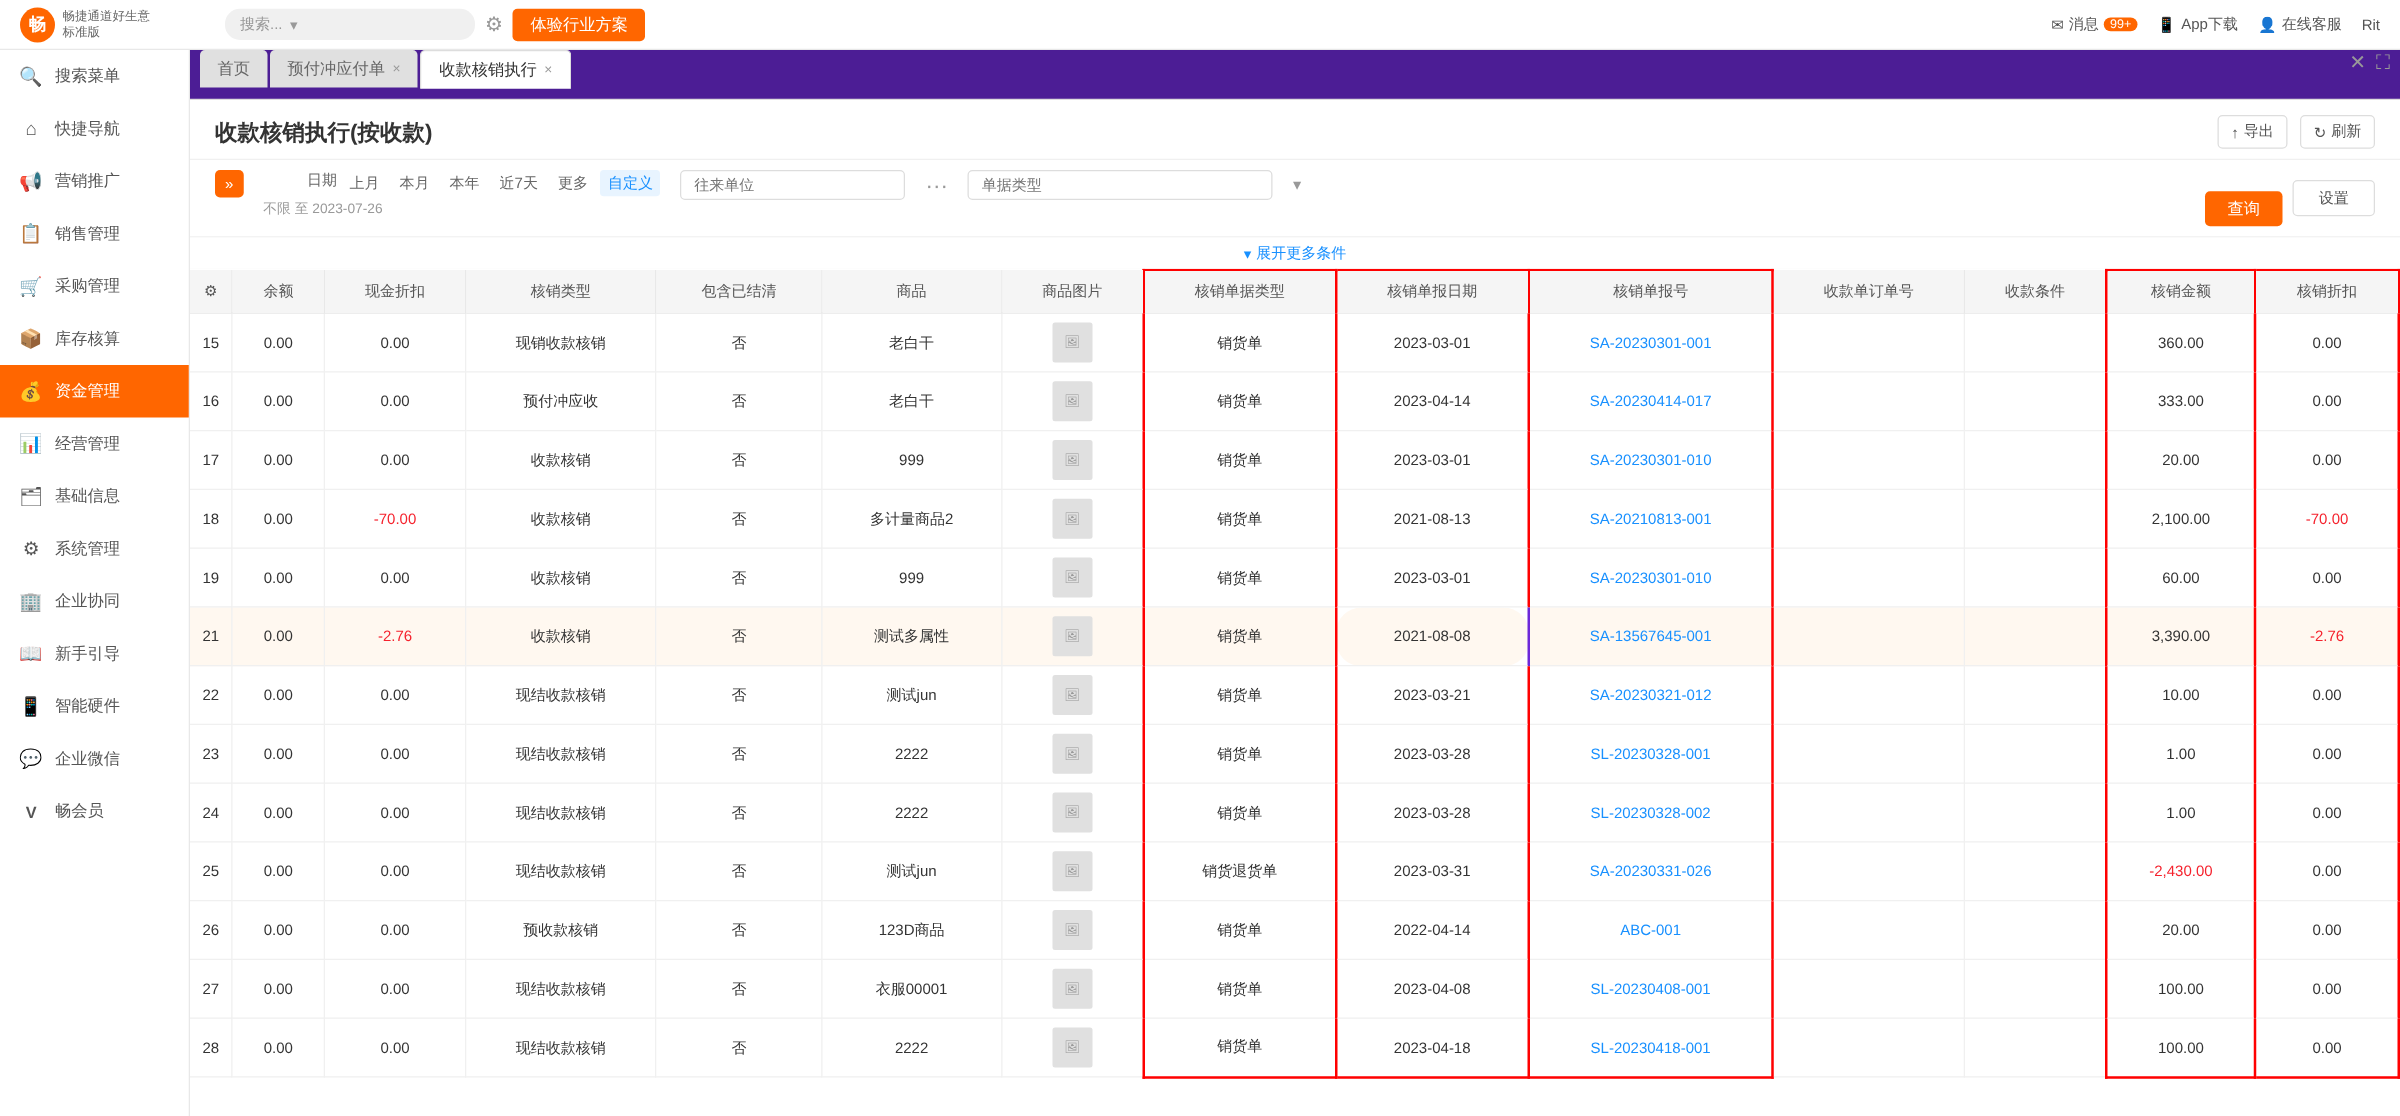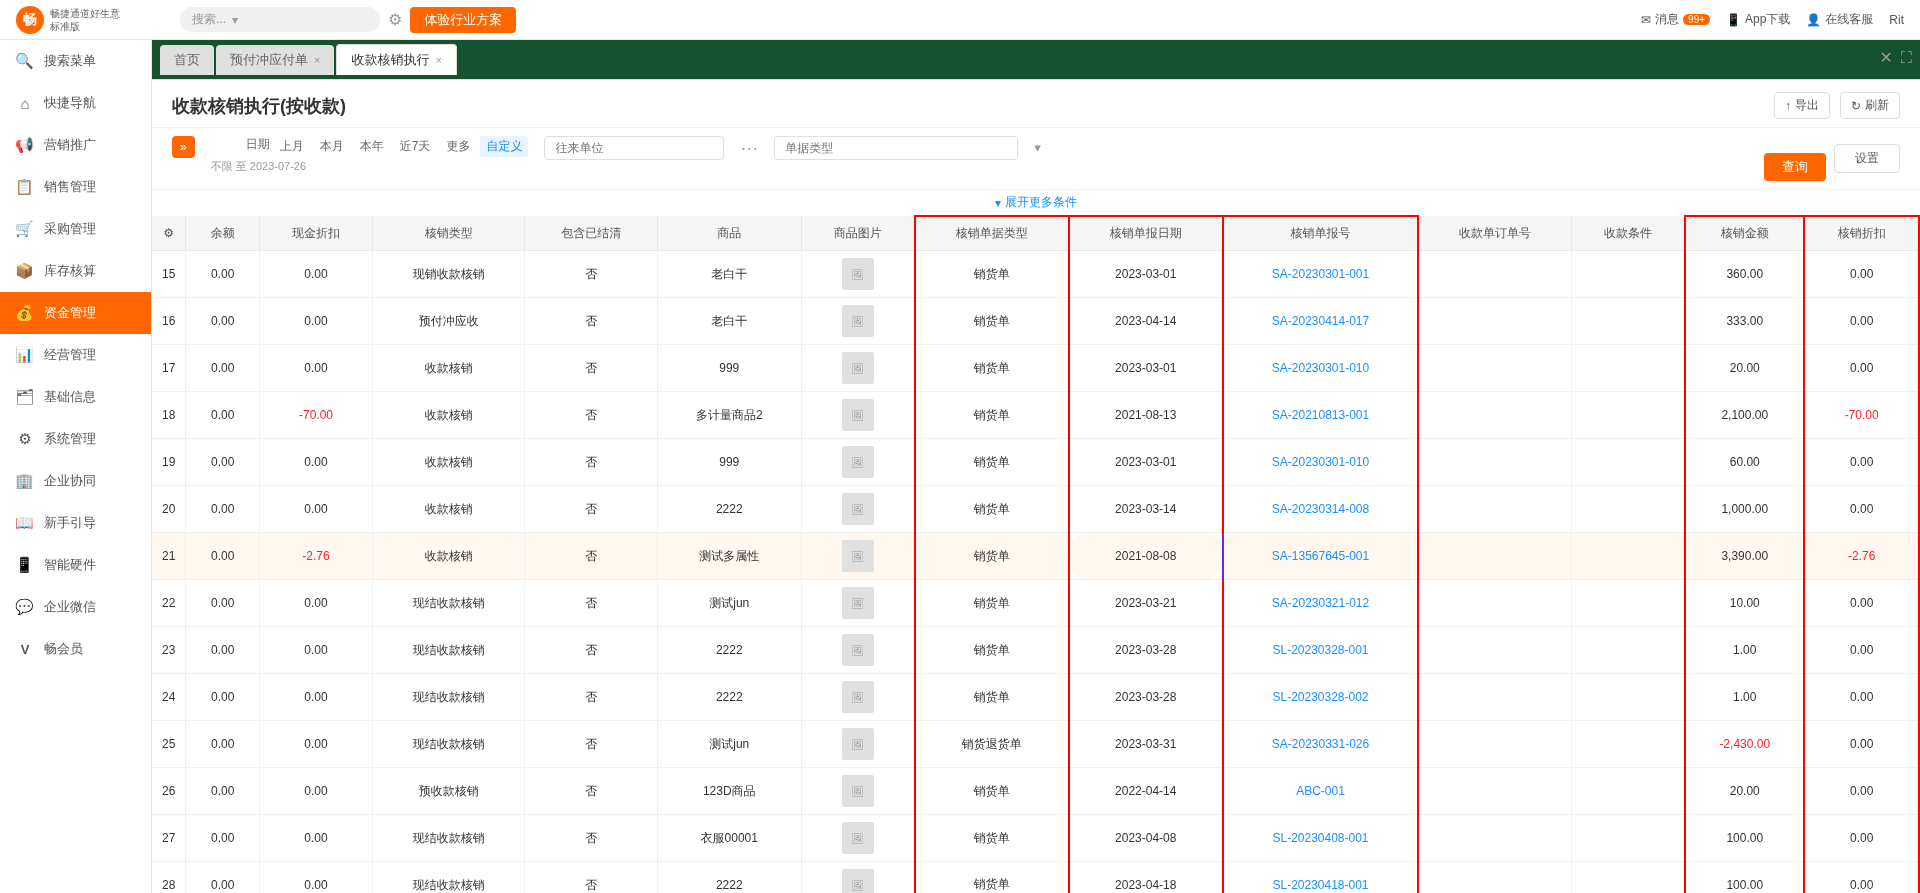--- a/index.html
+++ b/index.html
@@ -22,21 +22,21 @@
     .layout { display: flex; height: calc(100vh - 40px); }
     .sidebar { width: 152px; background: #fff; border-right: 1px solid #e8e8e8; display: flex; flex-direction: column; flex-shrink: 0; }
     .sidebar-item { display: flex; align-items: center; gap: 10px; padding: 12px 16px; cursor: pointer; color: #555; font-size: 13px; }
     .sidebar-item.active { background: #f60; color: #fff; border-radius: 0; }
     .sidebar-icon { width: 18px; height: 18px; display: flex; align-items: center; justify-content: center; font-size: 15px; }
 
     
     .main { flex: 1; display: flex; flex-direction: column; overflow: hidden; }
 
     
-    .tab-bar { height: 40px; background: #14532d; display: flex; align-items: center; padding: 0 8px; border-bottom: 1px solid #ddd; gap: 2px; }
+    .tab-bar { height: 40px; background: #4c1d95; display: flex; align-items: flex-start; padding: 0 8px; border-bottom: 1px solid #ddd; gap: 2px; }
     .tab { display: flex; align-items: center; gap: 6px; padding: 6px 14px; background: #e0e0e0; border-radius: 4px 4px 0 0; font-size: 13px; cursor: pointer; color: #666; }
     .tab.active { background: #fff; color: #333; border: 1px solid #ddd; border-bottom: none; }
     .tab-close { color: #999; font-size: 11px; cursor: pointer; }
     .tab-bar-actions { margin-left: auto; display: flex; align-items: center; gap: 8px; padding-bottom: 4px; }
 
     
     .page-header { padding: 12px 20px 8px; background: #fff; display: flex; align-items: center; justify-content: space-between; border-bottom: 1px solid #f0f0f0; }
     .page-title { font-size: 18px; font-weight: bold; color: #333; }
     .header-actions { display: flex; gap: 10px; }
     .action-btn { display: flex; align-items: center; gap: 4px; padding: 4px 10px; border: 1px solid #ddd; border-radius: 4px; background: #fff; cursor: pointer; color: #555; font-size: 12px; }
@@ -332,36 +332,20 @@
       <td>999</td>
       <td><div class="img-placeholder">🖼</div></td>
       <td style="border-left:2px solid red;border-right:2px solid red;">销货单</td>
       <td style="border-right:2px solid red;">2023-03-01</td>
       <td style="border-right:2px solid red;"><a class="link-text">SA-20230301-010</a></td>
       <td></td>
       <td></td>
       <td style="border-left:2px solid red;border-right:2px solid red;" class="">60.00</td>
       <td style="border-right:2px solid red;" class="">0.00</td>
     </tr>
-            <tr>
-      <td>20</td>
-      <td>0.00</td>
-      <td class="">0.00</td>
-      <td>收款核销</td>
-      <td>否</td>
-      <td>2222</td>
-      <td><div class="img-placeholder">🖼</div></td>
-      <td style="border-left:2px solid red;border-right:2px solid red;">销货单</td>
-      <td style="border-right:2px solid red;">2023-03-14</td>
-      <td style="border-right:2px solid red;"><a class="link-text">SA-20230314-008</a></td>
-      <td></td>
-      <td></td>
-      <td style="border-left:2px solid red;border-right:2px solid red;" class="">1,000.00</td>
-      <td style="border-right:2px solid red;" class="">0.00</td>
-    </tr>
             <tr class="highlighted">
       <td>21</td>
       <td>0.00</td>
       <td class="red-text">-2.76</td>
       <td>收款核销</td>
       <td>否</td>
       <td>测试多属性</td>
       <td><div class="img-placeholder">🖼</div></td>
       <td style="border-left:2px solid red;border-right:2px solid red;">销货单</td>
       <td style="border-right:2px solid #6d28d9;border-radius:20px;">2021-08-08</td>

